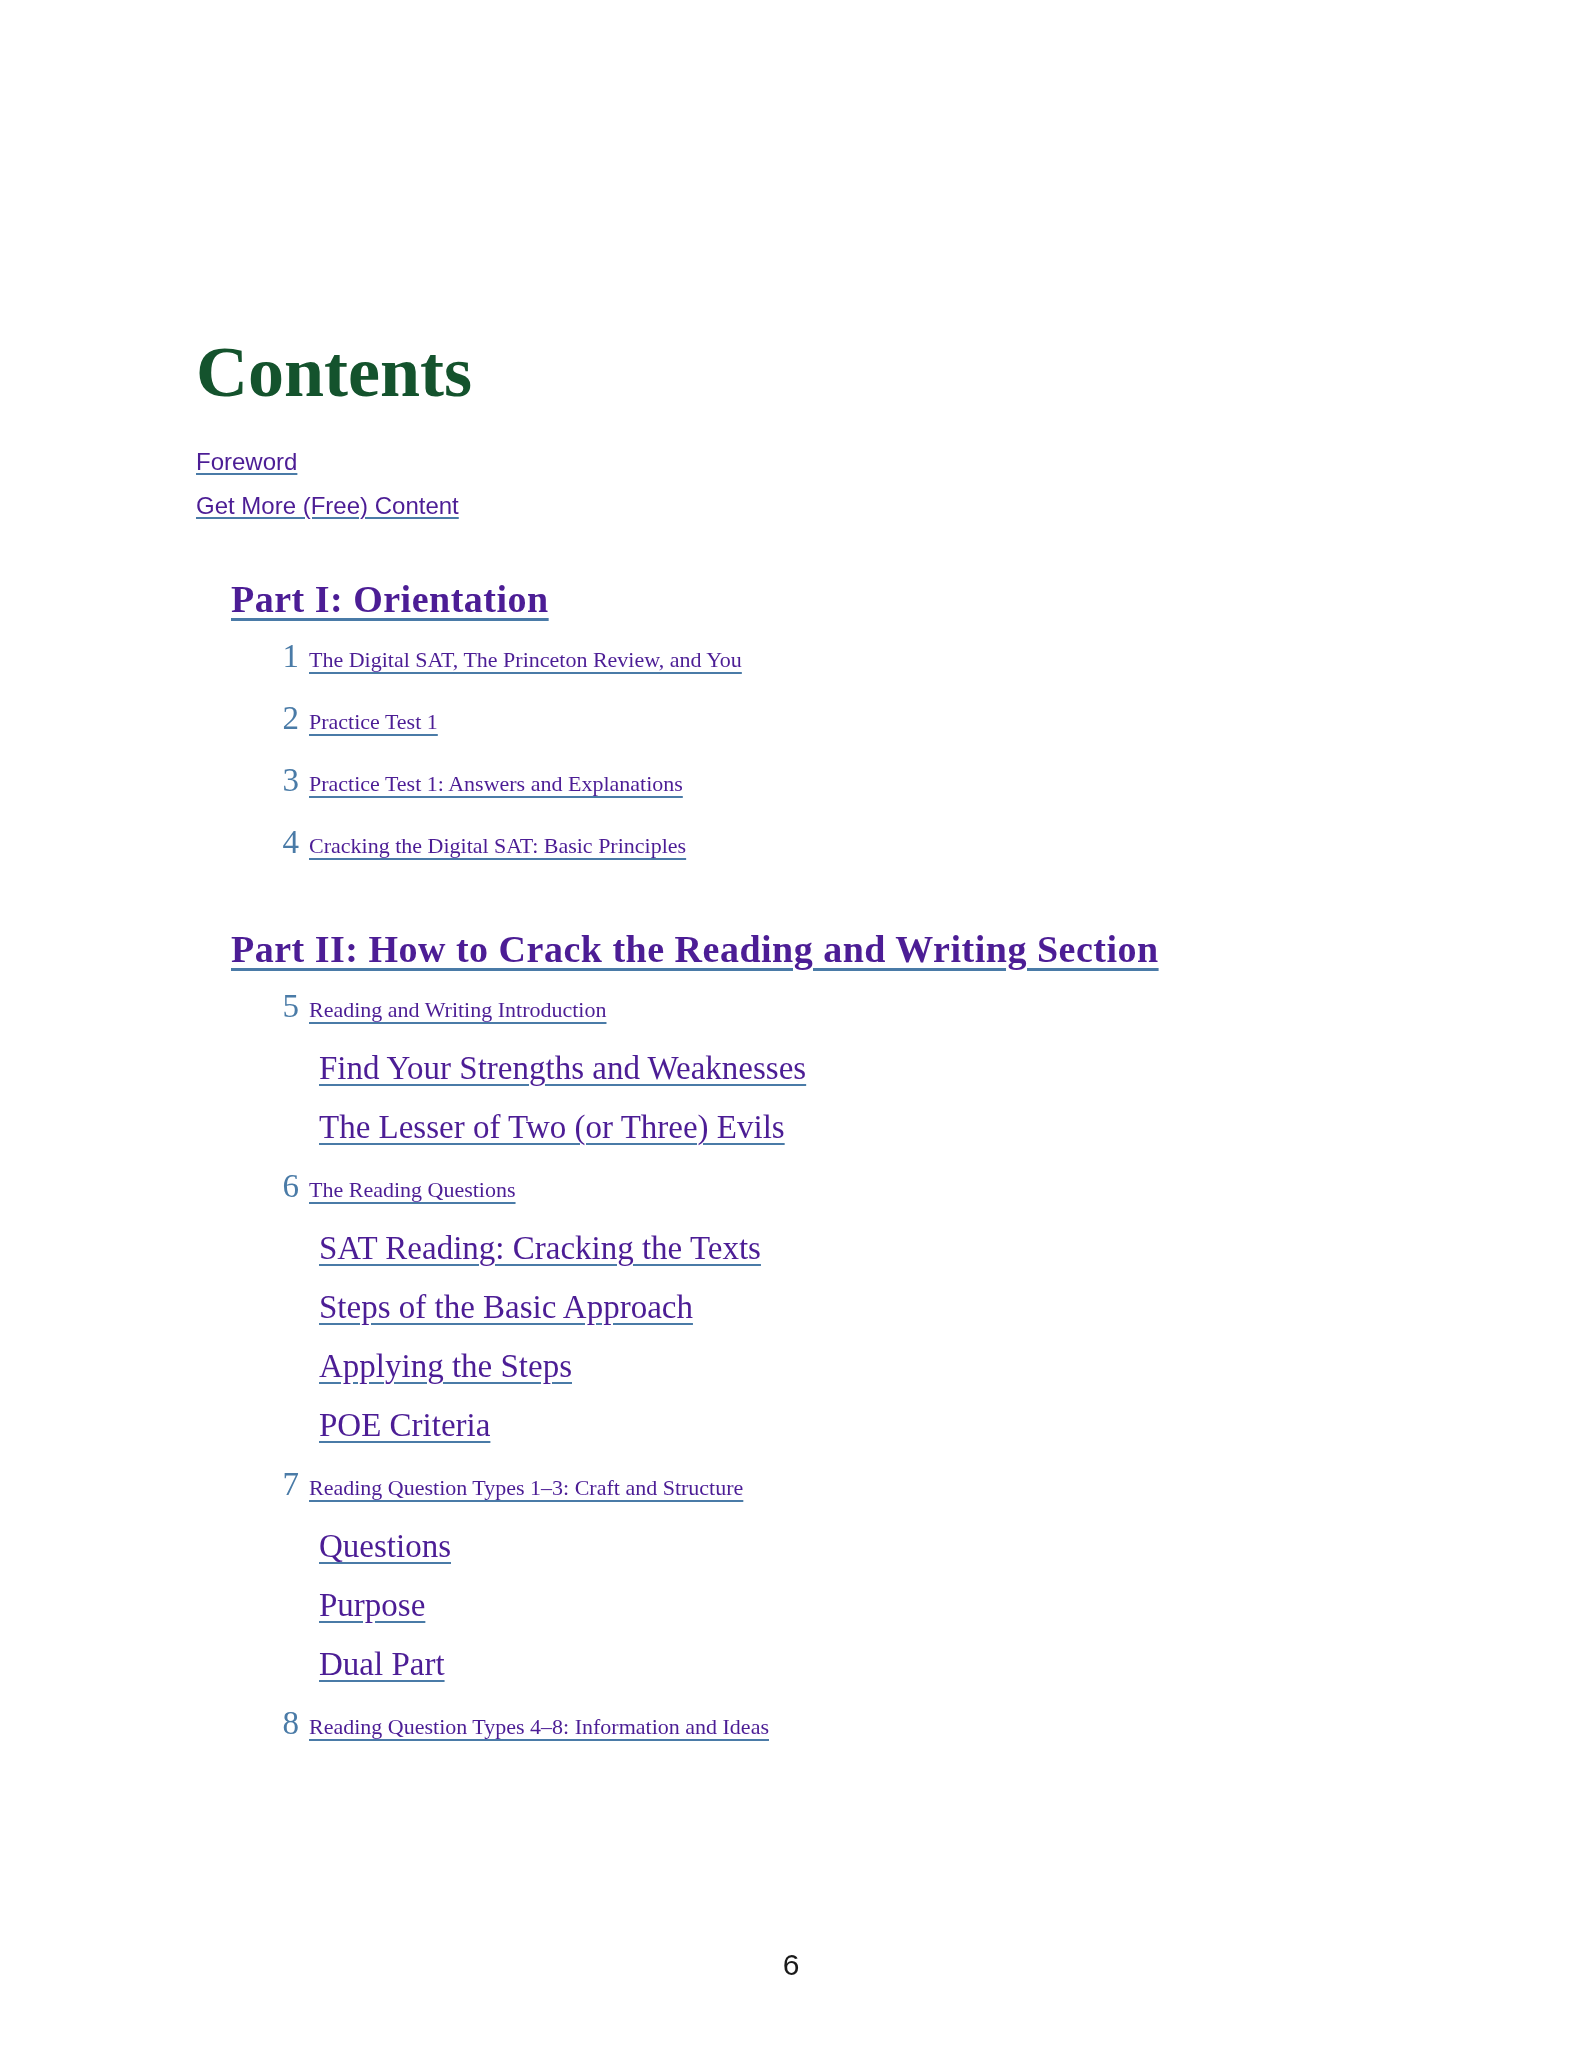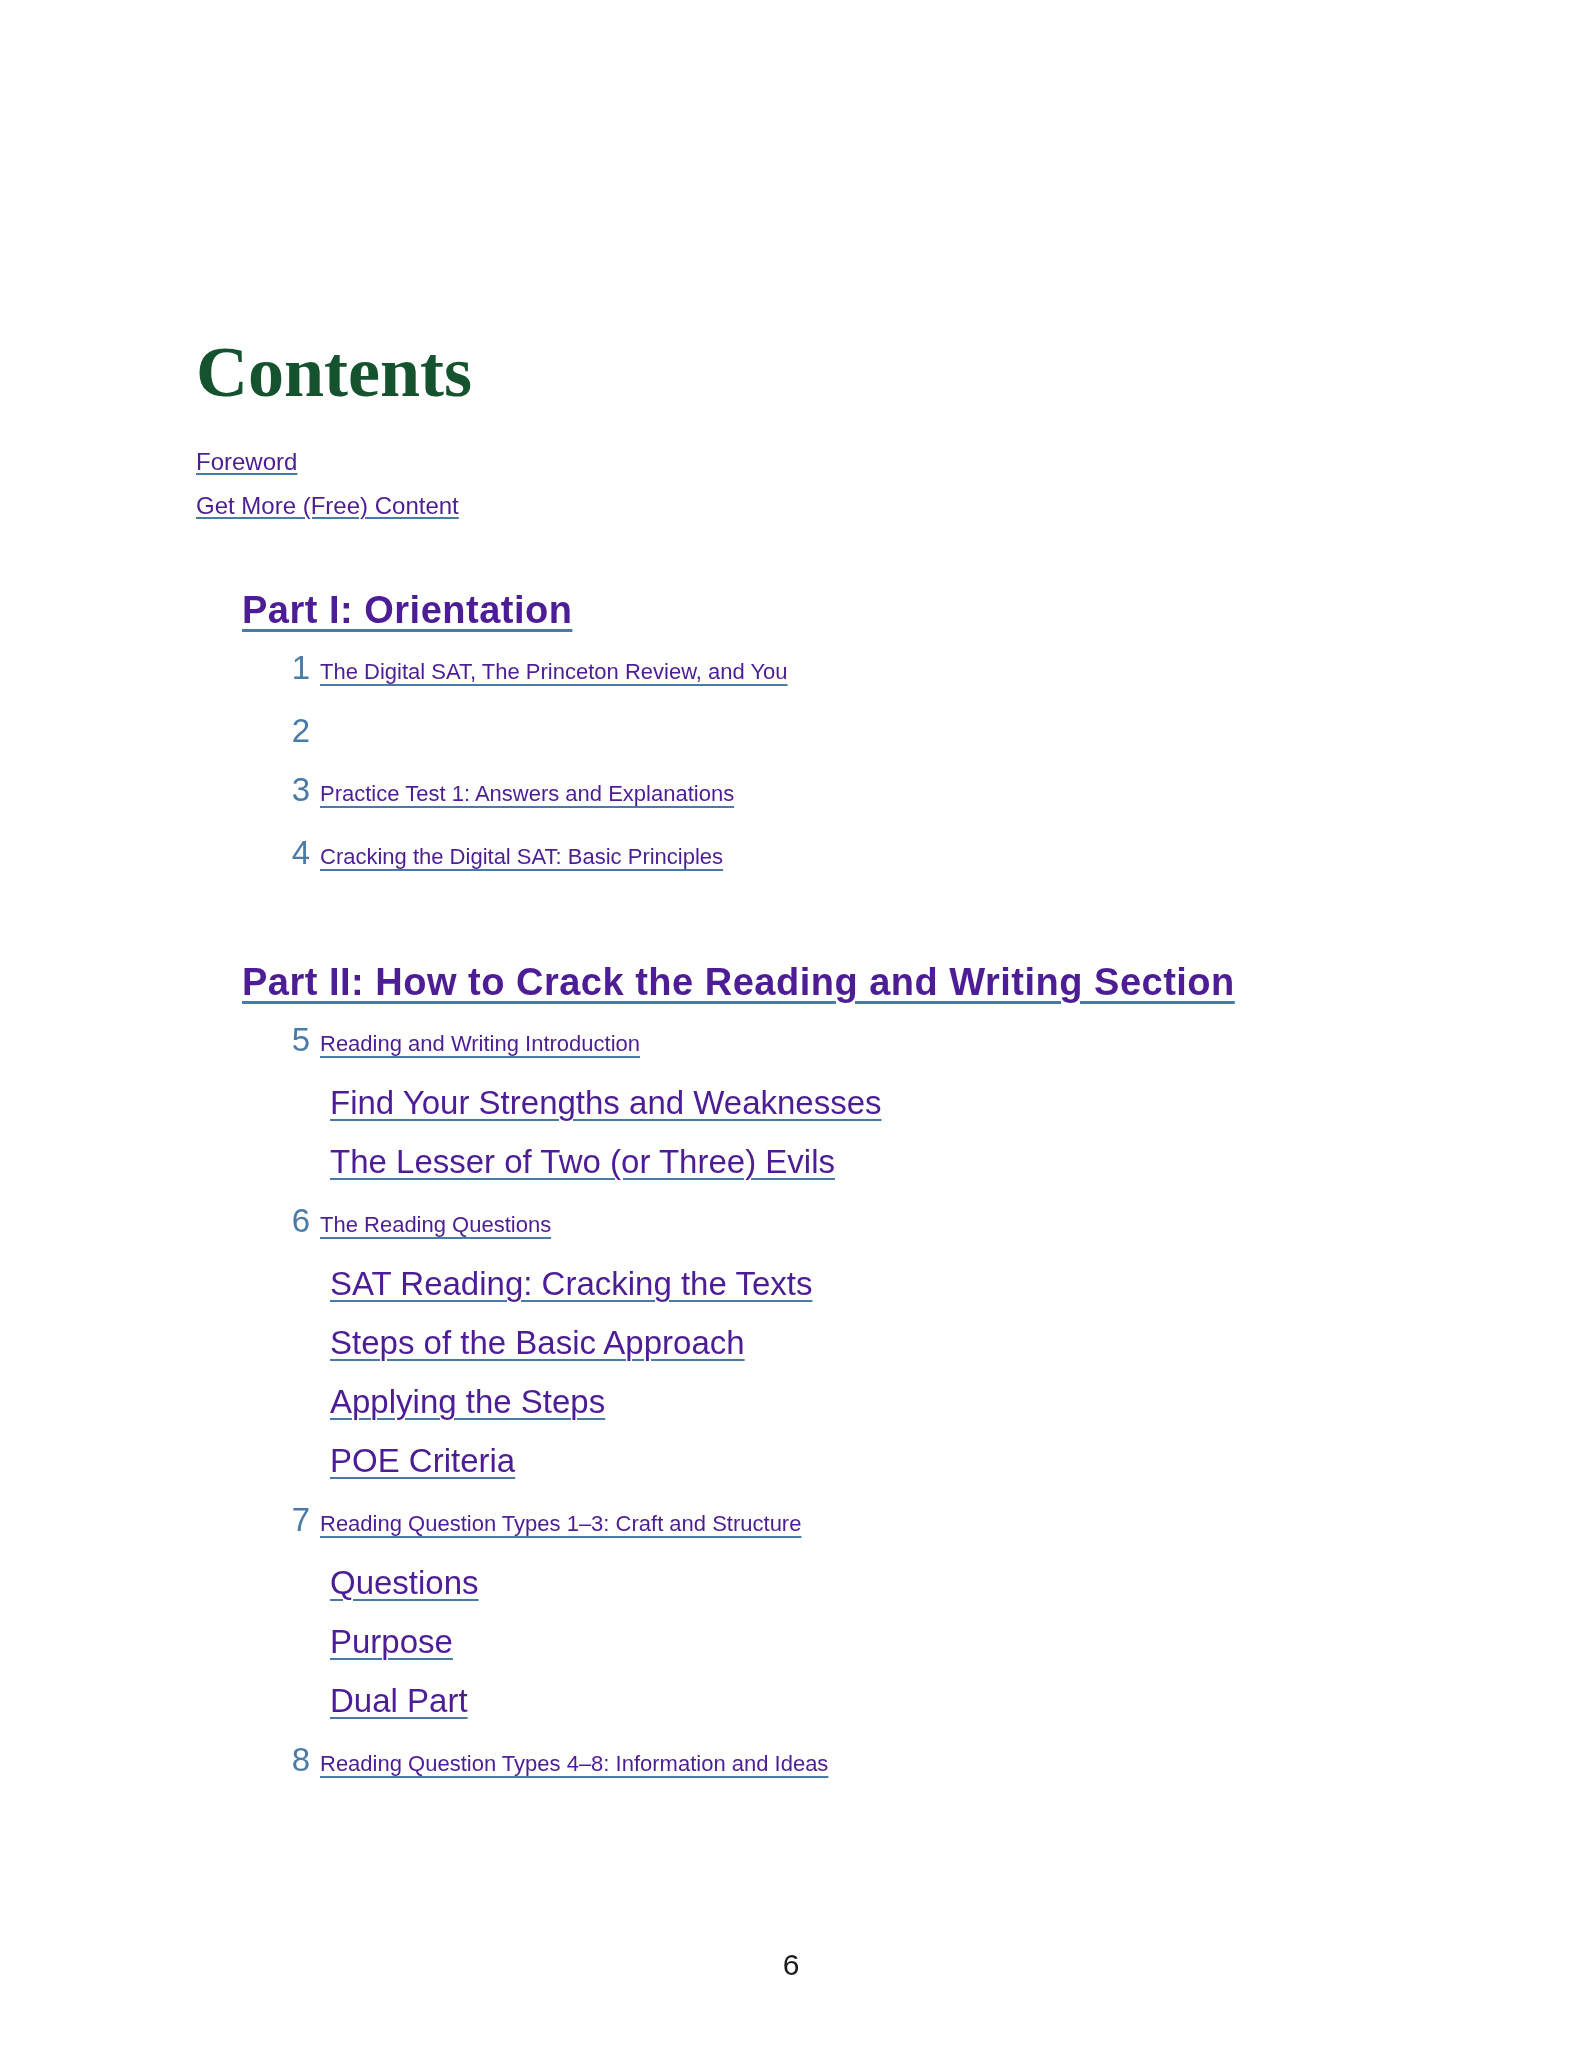--- a/index.html
+++ b/index.html
@@ -82,21 +82,21 @@
     padding-left: 230px;
     white-space: nowrap;
     letter-spacing: 0.5px;
   }
   .part-heading .lnk {
     font-weight: bold;
     text-underline-offset: 6px;
     text-decoration-thickness: 3px;
   }
 
-  .part-block { margin: 12px; padding: 0; }
+  .part-block { margin: 1px; padding: 0; font-family: Liberation Serif, serif; }
   .part-gap { height: 44px; }
 
   .chapter-row {
     display: flex;
     align-items: baseline;
     line-height: 59px;
     font-size: 33px;
     color: #4a7ba7;
     white-space: nowrap;
   }
@@ -162,20 +162,21 @@
 
   <div class="toc-body">
       <div class="part-block">
         <div class="part-heading"><span class="lnk">Part I: Orientation</span></div>
         <div class="chapter-row">
           <span class="chapter-num">1</span>
           <span class="chapter-title-cell"><span class="lnk">The Digital SAT, The Princeton Review, and You</span></span>
         </div>
         <div class="chapter-row">
           <span class="chapter-num">2</span>
+          <span class="chapter-title-cell"><span class="lnk">Practice Test 1</span></span>
         </div>
         <div class="chapter-row">
           <span class="chapter-num">3</span>
           <span class="chapter-title-cell"><span class="lnk">Practice Test 1: Answers and Explanations</span></span>
         </div>
         <div class="chapter-row">
           <span class="chapter-num">4</span>
           <span class="chapter-title-cell"><span class="lnk">Cracking the Digital SAT: Basic Principles</span></span>
         </div>
       </div>

